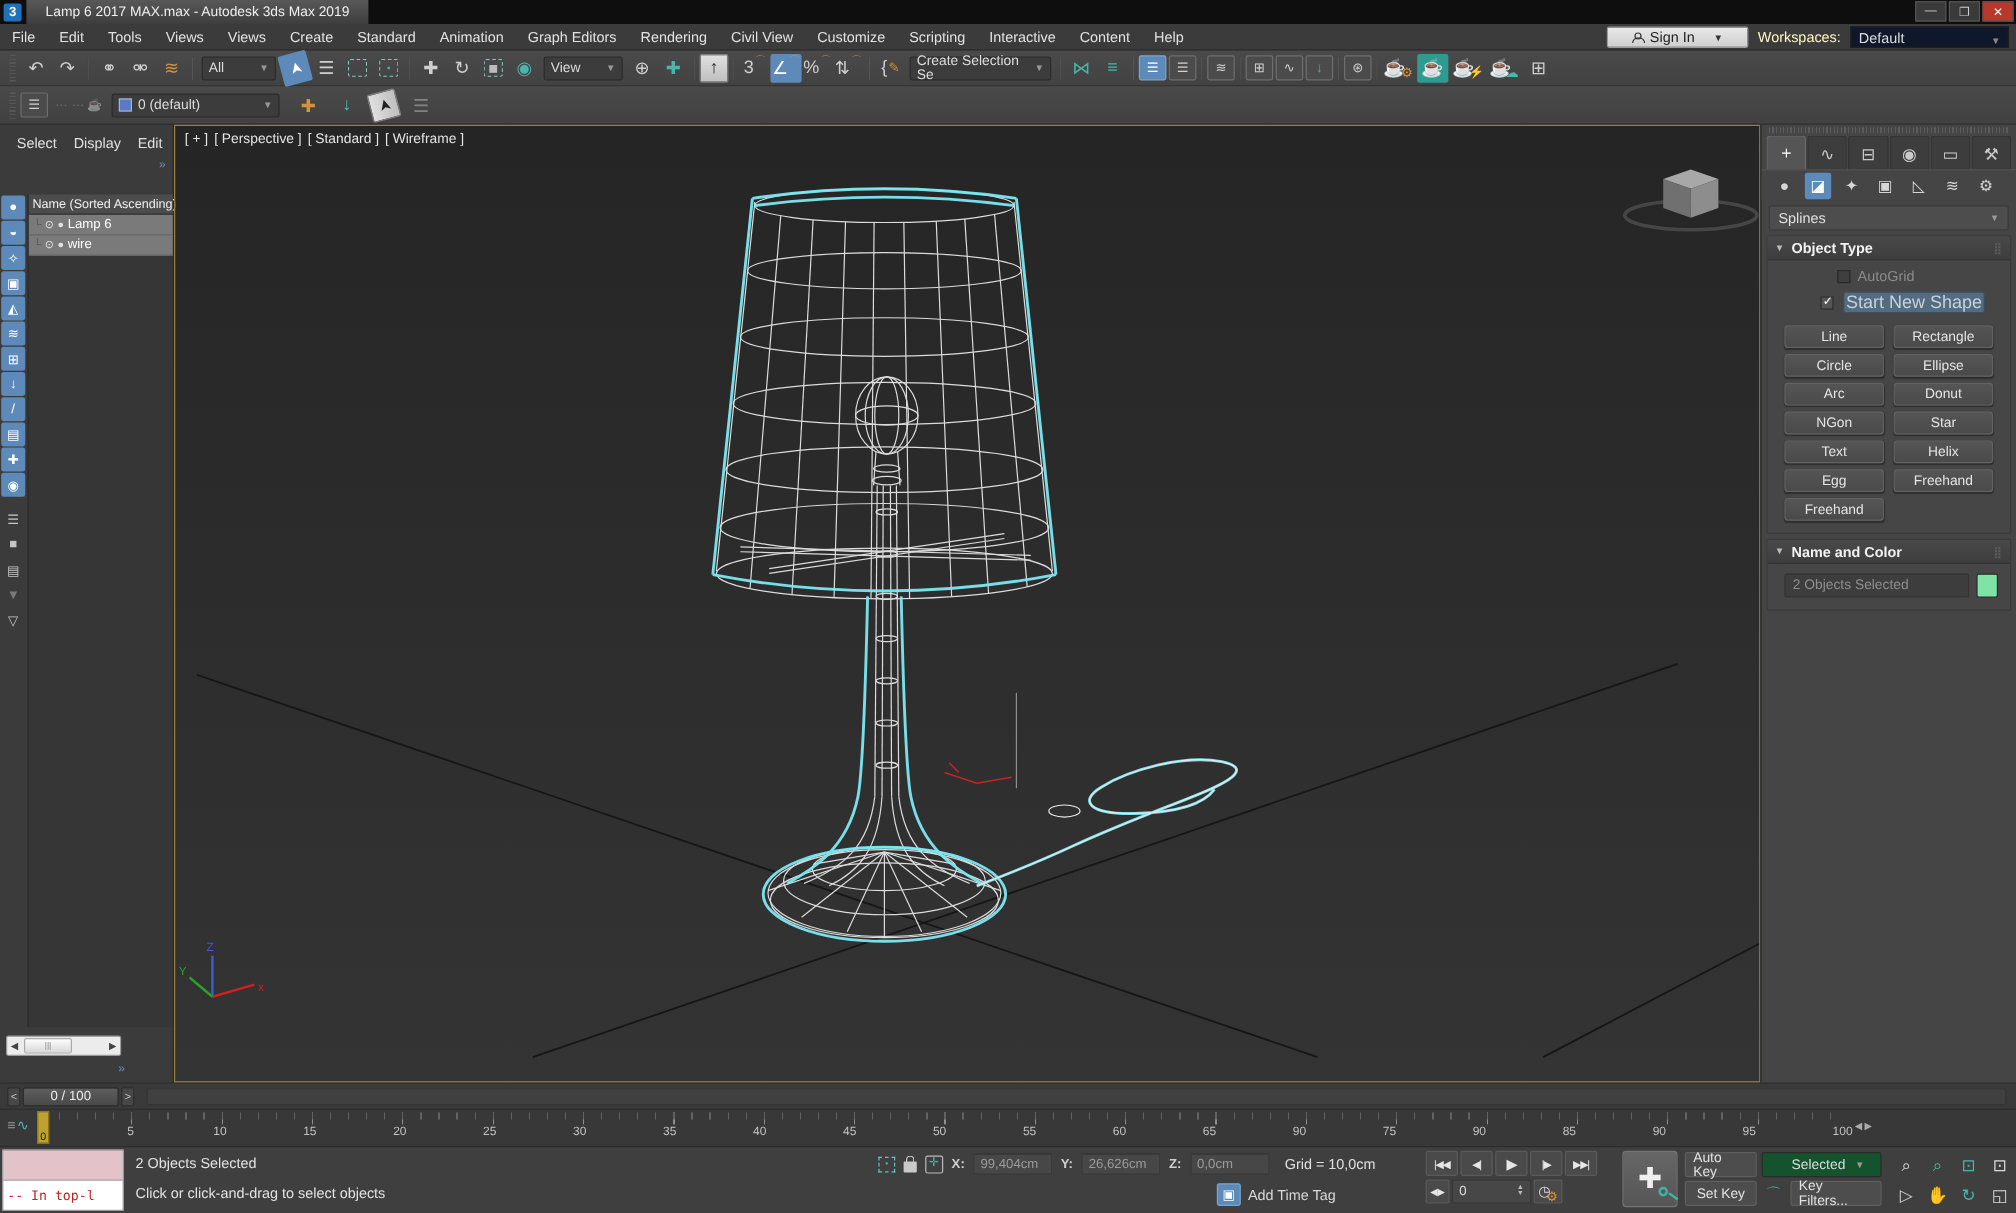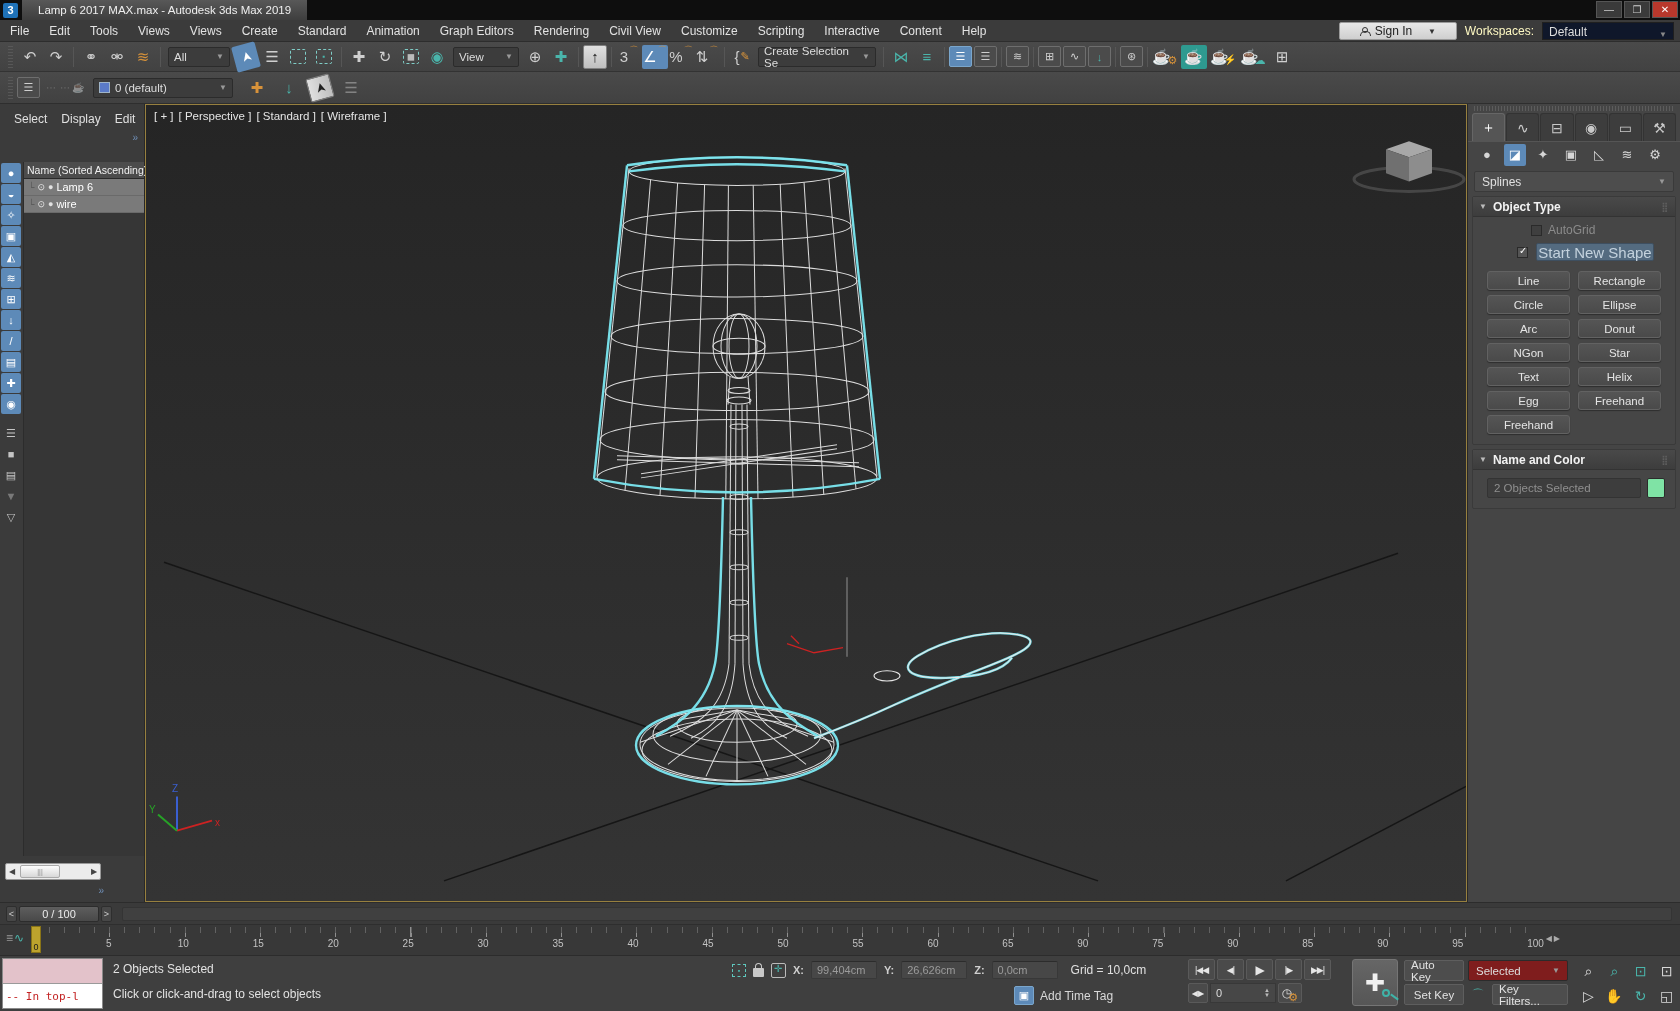--- a/index.html
+++ b/index.html
@@ -136,21 +136,21 @@
 .pbtn.big{font-size:12px}
 .playrow2{position:absolute;left:1188px;top:27px;display:flex;gap:2px;align-items:center}
 .keymode{width:20px;height:20px;background:#4a4a4a;border:1px solid #5a5a5a;border-radius:2px;color:#e6e6e6;font-size:8px;display:flex;align-items:center;justify-content:center}
 .framefield{width:66px;height:20px;background:#474747;border:1px solid #383838;color:#ddd;display:flex;align-items:center;padding:0 5px;font-size:11px}
 .spin{display:flex;flex-direction:column;font-size:6px;color:#bbb;line-height:5px;margin-left:auto}
 .clockbtn{width:24px;height:20px;background:#4a4a4a;border:1px solid #5a5a5a;border-radius:2px;color:#d8d8d8;font-size:12px;display:flex;align-items:center;justify-content:center}
 .setkeybig{position:absolute;left:1352px;top:3px;width:46px;height:47px;background:linear-gradient(#666,#565656);border:1px solid #757575;border-radius:3px;display:flex;align-items:center;justify-content:center;color:#f0f0f0;font-size:24px}
 .setkeybig .keyglyph{position:absolute;right:7px;bottom:8px;width:8px;height:8px;border:2px solid #3fb3a8;border-radius:50%}
 .setkeybig .keyglyph:after{content:"";position:absolute;left:6px;top:5px;width:9px;height:2px;background:#3fb3a8;transform:rotate(35deg)}
 .kbtn{position:absolute;height:21px;background:#4d4d4d;border:1px solid #5e5e5e;border-radius:2px;color:#e2e2e2;display:flex;align-items:center;justify-content:center;font-size:11.5px;padding:0 6px}
-.kdrop{position:absolute;height:21px;background:#7f1d1d;border:1px solid #2b2b2b;border-radius:2px;color:#ddd;display:flex;align-items:center;padding:0 7px;font-size:11.5px}
+.kdrop{position:absolute;height:21px;background:#14532d;border:1px solid #2b2b2b;border-radius:2px;color:#ddd;display:flex;align-items:center;padding:0 24px;font-size:11.5px}
 .kdrop .caret{margin-left:auto;font-size:8px;color:#999;padding-left:8px}
 .keycurve{position:absolute;left:1468px;top:28px;width:20px;height:21px;color:#4ab5ab;font-size:13px;display:flex;align-items:center;justify-content:center}
 .navgrid{position:absolute;left:1576px;top:3px;display:grid;grid-template-columns:repeat(4,25px);grid-auto-rows:24px;gap:1px}
 .navbtn{display:flex;align-items:center;justify-content:center;color:#d8d8d8;font-size:14px;border-radius:2px}
 </style>
 </head>
 <body>
 
 <div class="titlebar">
   <div class="logo">3</div>

